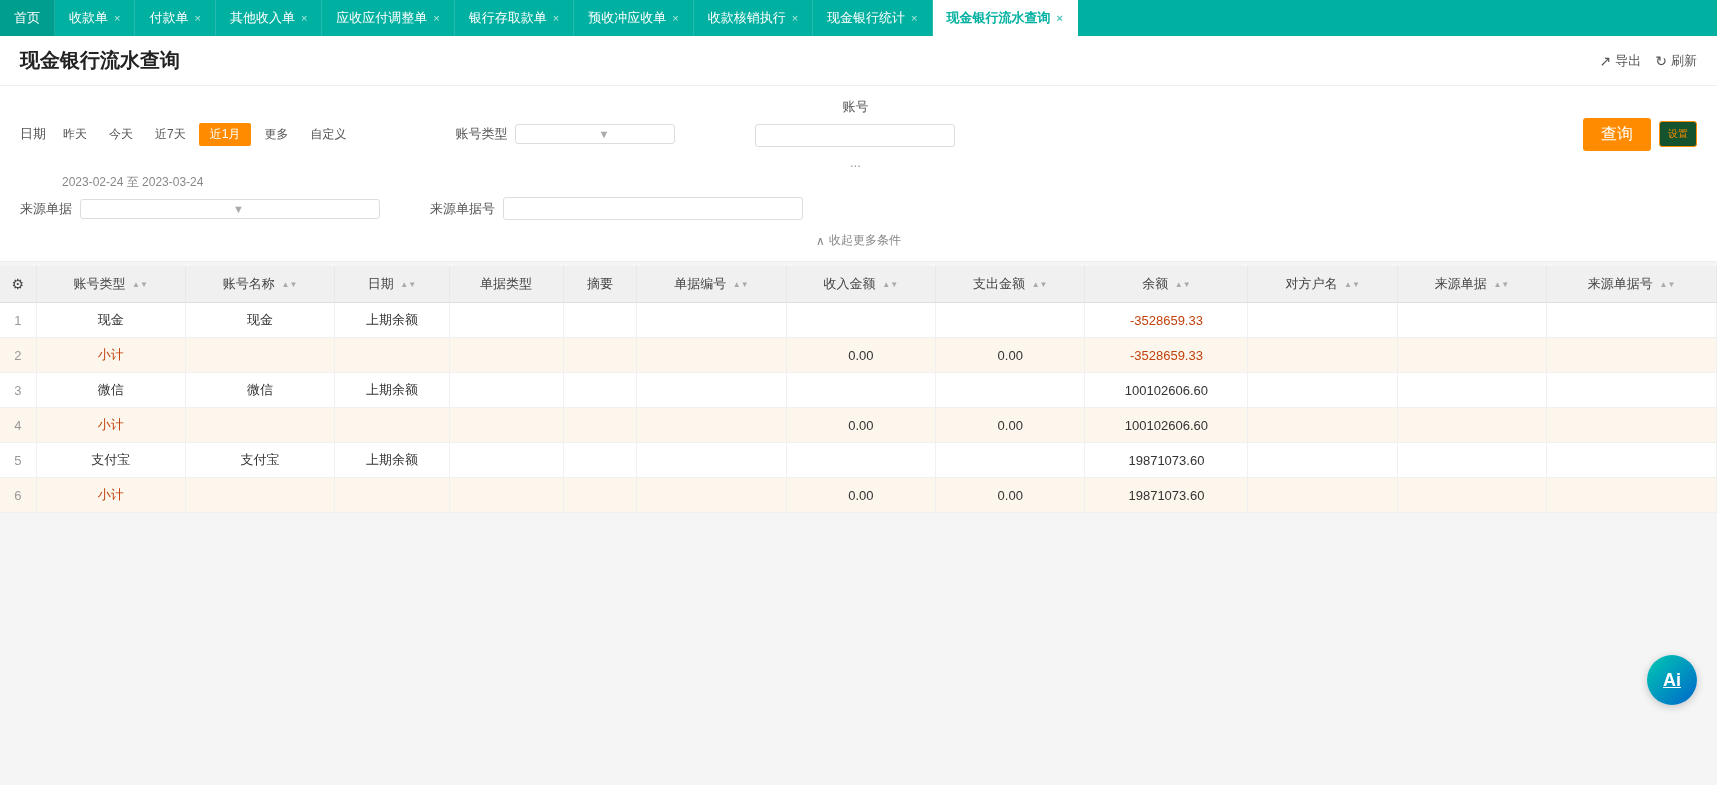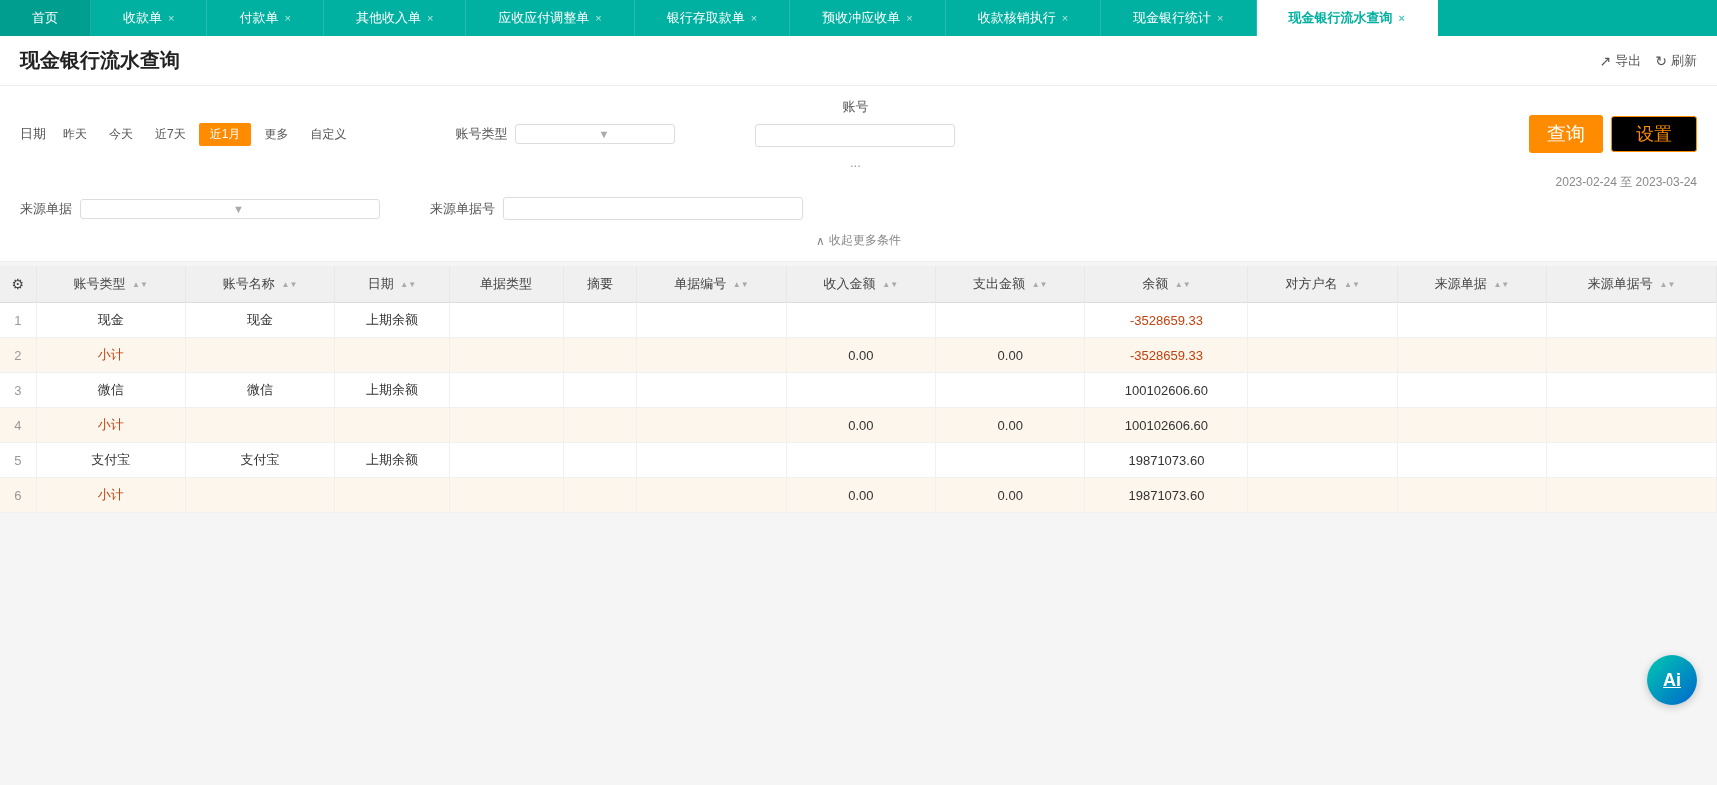--- a/index.html
+++ b/index.html
@@ -10,21 +10,21 @@
       background: #00b0a0;
       display: flex;
       align-items: center;
       height: 36px;
       padding: 0 0;
       overflow: hidden;
     }
     .nav-item {
       display: flex;
       align-items: center;
-      padding: 0 32px;
+      padding: 0 14px;
       height: 36px;
       color: #fff;
       font-size: 13px;
       cursor: pointer;
       white-space: nowrap;
       border-right: 1px solid rgba(255,255,255,0.15);
     }
     .nav-item.home { background: rgba(0,0,0,0.1); }
     .nav-item.active { background: #fff; color: #00b0a0; font-weight: bold; }
     .nav-item .close-x {
@@ -144,30 +144,30 @@
       font-size: 13px;
       cursor: pointer;
       padding: 0 4px;
     }
     .query-btn {
       background: #ff8c00;
       color: #fff;
       border: none;
       border-radius: 3px;
       padding: 6px 18px;
-      font-size: 19px;
+      font-size: 16px;
       cursor: pointer;
     }
     .settings-btn {
-      background: #000000;
+      background: #14532d;
       color: #ff8c00;
       border: 1px solid #ff8c00;
       border-radius: 3px;
-      padding: 5px 24px;
-      font-size: 18px;
+      padding: 5px 8px;
+      font-size: 10px;
       cursor: pointer;
     }
     .collapse-bar {
       display: flex;
       justify-content: center;
       align-items: center;
       padding: 4px 0;
       color: #888;
       font-size: 12px;
       cursor: pointer;
@@ -334,21 +334,21 @@
       </div>
       <span class="more-btn">...</span>
     </div>
 
     <div style="margin-left: auto; display:flex; gap:8px; align-items:center;">
       <button class="query-btn">查询</button>
       <button class="settings-btn">设置</button>
     </div>
   </div>
 
-  <div style="margin-left: 38px; margin-top: -4px; margin-bottom: 6px; text-align: right;">
+  <div style="margin-left: 38px; margin-top: -4px; margin-bottom: 6px;">
     <span class="date-range">2023-02-24 至 2023-03-24</span>
   </div>
 
   <div class="filter-row">
     <div class="filter-group">
       <span class="filter-label">来源单据</span>
       <div class="filter-select" style="min-width:300px;">
         <span></span>
         <span style="color:#aaa; font-size:11px;">▼</span>
       </div>

